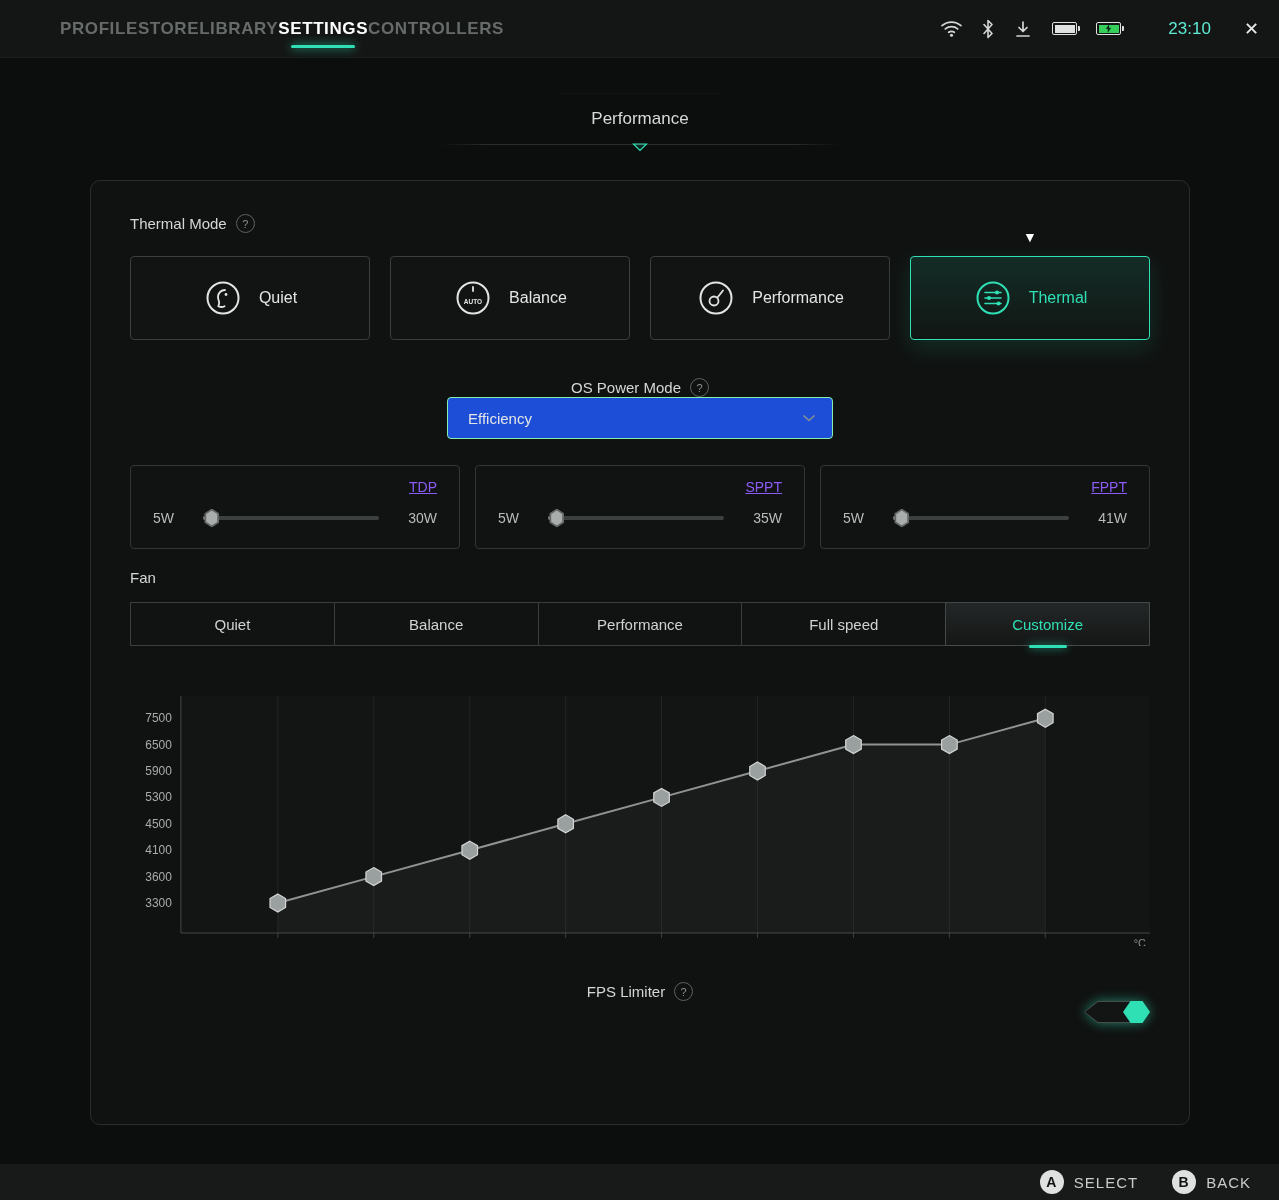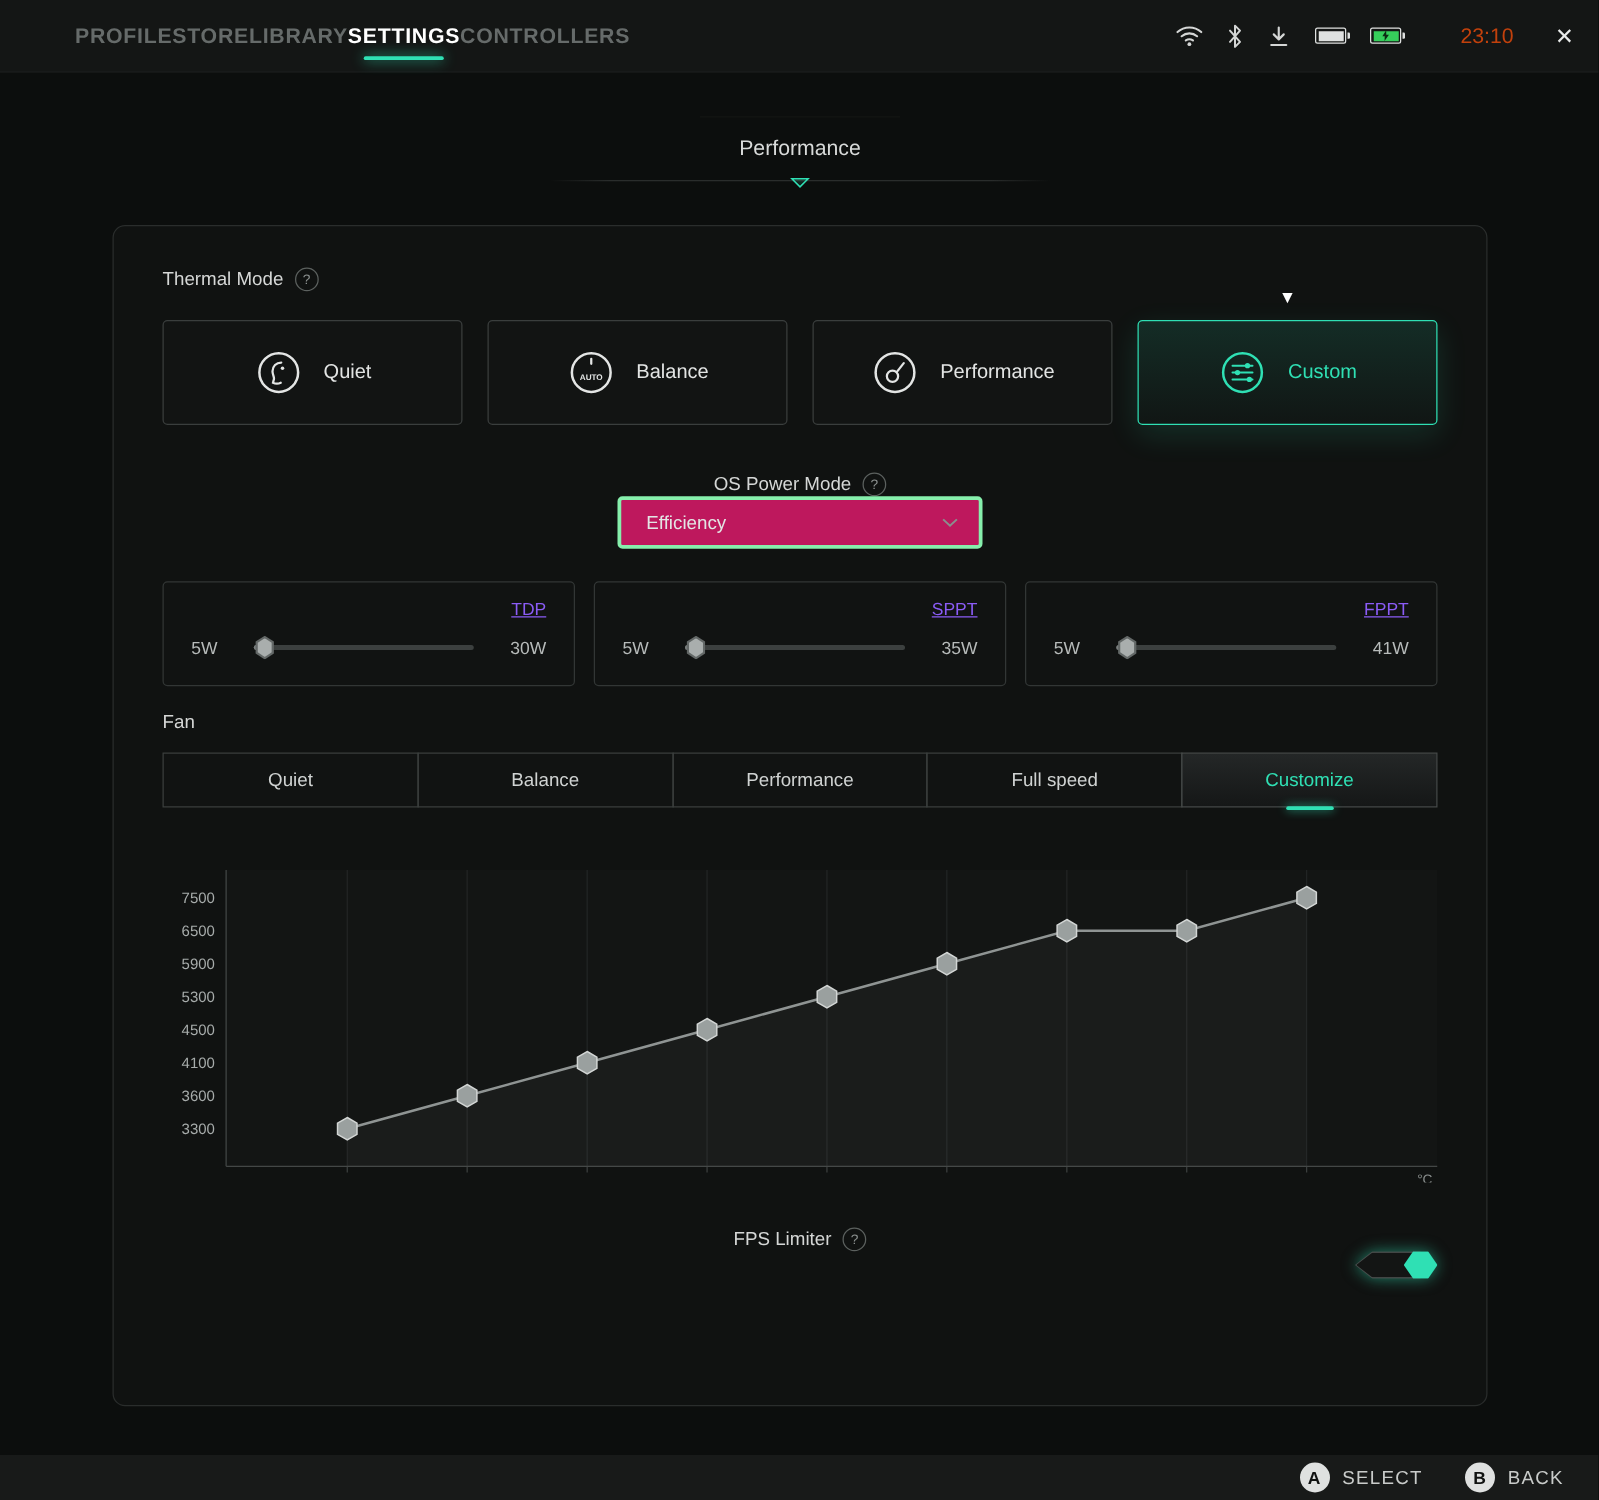--- a/index.html
+++ b/index.html
@@ -10,21 +10,21 @@
   .nav{display:flex;margin-left:60px;height:100%;align-items:center;}
   .nav-item{position:relative;font-size:17px;font-weight:bold;letter-spacing:.6px;color:#666b6a;cursor:pointer;height:100%;display:flex;align-items:center;}
   .nav-item.active{color:#ffffff;}
   .nav-item.active::after{content:"";position:absolute;left:50%;transform:translateX(-50%);bottom:9px;width:64px;height:3px;background:#2fe0b4;border-radius:2px;box-shadow:0 0 10px rgba(47,224,180,.9);}
   .status{margin-left:auto;display:flex;align-items:center;gap:19px;margin-right:20px;}
   .sicon{display:flex;align-items:center;justify-content:center;}
   .bat{position:relative;width:25px;height:13px;border:1px solid #dfe1e0;border-radius:2px;box-sizing:border-box;}
   .bat::after{content:"";position:absolute;right:-4px;top:2.5px;width:2.5px;height:5px;background:#dfe1e0;border-radius:0 1px 1px 0;}
   .bat .bfill{position:absolute;inset:1.5px;background:#dfe1e0;display:flex;align-items:center;justify-content:center;}
   .bat.green .bfill{background:#36cf5b;}
-  .time{font-size:17px;color:#c2410c;margin-left:28px;}
+  .time{font-size:17px;color:#5eead4;margin-left:28px;}
   .close{font-size:18px;color:#e8eae9;margin-left:14px;cursor:pointer;}
 
   
   .page-tab{position:absolute;top:93px;left:480px;width:320px;height:52px;text-align:center;cursor:pointer;}
   .page-tab::before{content:"";position:absolute;top:0;left:80px;right:80px;height:1px;background:#20232255;}
   .page-tab::after{content:"";position:absolute;left:-40px;right:-40px;bottom:0;height:1px;background:linear-gradient(90deg,transparent,#2a2d2c 12%,#2a2d2c 88%,transparent);}
   .pt-label{font-size:17px;color:#d8dad9;line-height:52px;}
   .tab-chevron{position:absolute;left:50%;transform:translateX(-50%);bottom:-11px;z-index:2;}
 
   
@@ -32,21 +32,21 @@
   .sec-label{display:flex;align-items:center;gap:9px;font-size:15px;color:#d5d7d6;}
   .help{width:17px;height:17px;border:1px solid #5c615f;border-radius:50%;color:#8a8f8e;font-size:11px;display:flex;align-items:center;justify-content:center;cursor:pointer;flex:none;}
 
   .thermal-row{display:grid;grid-template-columns:repeat(4,1fr);gap:20px;margin-top:23px;}
   .thermal-card{position:relative;height:84px;border:1px solid #3a3e3d;border-radius:4px;display:flex;align-items:center;justify-content:center;gap:16px;font-size:16px;color:#e3e5e4;cursor:pointer;background:rgba(255,255,255,.012);box-sizing:border-box;}
   .thermal-card.selected{border-color:#2fe0b4;color:#2fe0b4;background:linear-gradient(180deg,rgba(47,224,180,.13),rgba(47,224,180,.02));box-shadow:0 8px 24px rgba(47,224,180,.14);}
   .t-icon{width:40px;height:40px;flex:none;display:flex;}
   .sel-arrow{position:absolute;top:-28px;left:50%;transform:translateX(-50%);color:#ffffff;font-size:14px;}
 
   .os-row{display:flex;align-items:center;justify-content:space-between;margin-top:38px;flex-direction:column;}
-  .dropdown{width:292px;height:42px;border:3px solid #86efac;border-radius:4px;background:#be185d;display:flex;align-items:center;padding:0 16px 0 20px;box-sizing:border-box;font-size:15px;color:#e3e5e4;cursor:pointer;}
+  .dropdown{width:386px;height:42px;border:1px solid #86efac;border-radius:4px;background:#1d4ed8;display:flex;align-items:center;padding:0 16px 0 20px;box-sizing:border-box;font-size:15px;color:#e3e5e4;cursor:pointer;}
   .dropdown .chev{margin-left:auto;display:flex;}
 
   .limits-row{display:grid;grid-template-columns:repeat(3,1fr);gap:15px;margin-top:26px;}
   .limit-card{height:84px;border:1px solid #323635;border-radius:4px;padding:13px 22px;box-sizing:border-box;background:rgba(255,255,255,.008);}
   .limit-name{font-size:14px;color:#8b5cf6;text-decoration:underline;}
   .limit-slider{display:flex;align-items:center;gap:29px;margin-top:15px;font-size:14px;color:#b7bbba;}
   .track{position:relative;flex:1;height:4px;background:#3c403f;border-radius:2px;cursor:pointer;}
   .track .tfill{position:absolute;left:0;top:0;bottom:0;background:#7a7f7e;border-radius:2px;}
   .hex{position:absolute;top:50%;width:17px;height:19px;transform:translate(-50%,-50%);}
   .hex::before{content:"";position:absolute;inset:0;background:#63_6867;background:#636867;clip-path:polygon(50% 0%,93% 25%,93% 75%,50% 100%,7% 75%,7% 25%);}
@@ -174,21 +174,21 @@
           <span class="sel-arrow">▼</span>
           <span class="t-icon">
             <svg viewBox="0 0 40 40" width="40" height="40">
               <circle cx="20" cy="20" r="15.5" fill="none" stroke="currentColor" stroke-width="2"></circle>
               <path d="M12 14.5h16M12 20h16M12 25.5h16" stroke="currentColor" stroke-width="1.6" stroke-linecap="round"></path>
               <circle cx="24" cy="14.5" r="2.1" fill="currentColor"></circle>
               <circle cx="16" cy="20" r="2.1" fill="currentColor"></circle>
               <circle cx="25.5" cy="25.5" r="2.1" fill="currentColor"></circle>
             </svg>
           </span>
-          <span>Custom</span>
+          <span>Thermal</span>
         </div>
       </div>
 
     <div class="os-row">
       <div class="sec-label">
         <span>OS Power Mode</span>
         <span class="help">?</span>
       </div>
       <div class="dropdown">
         <span>Efficiency</span>

